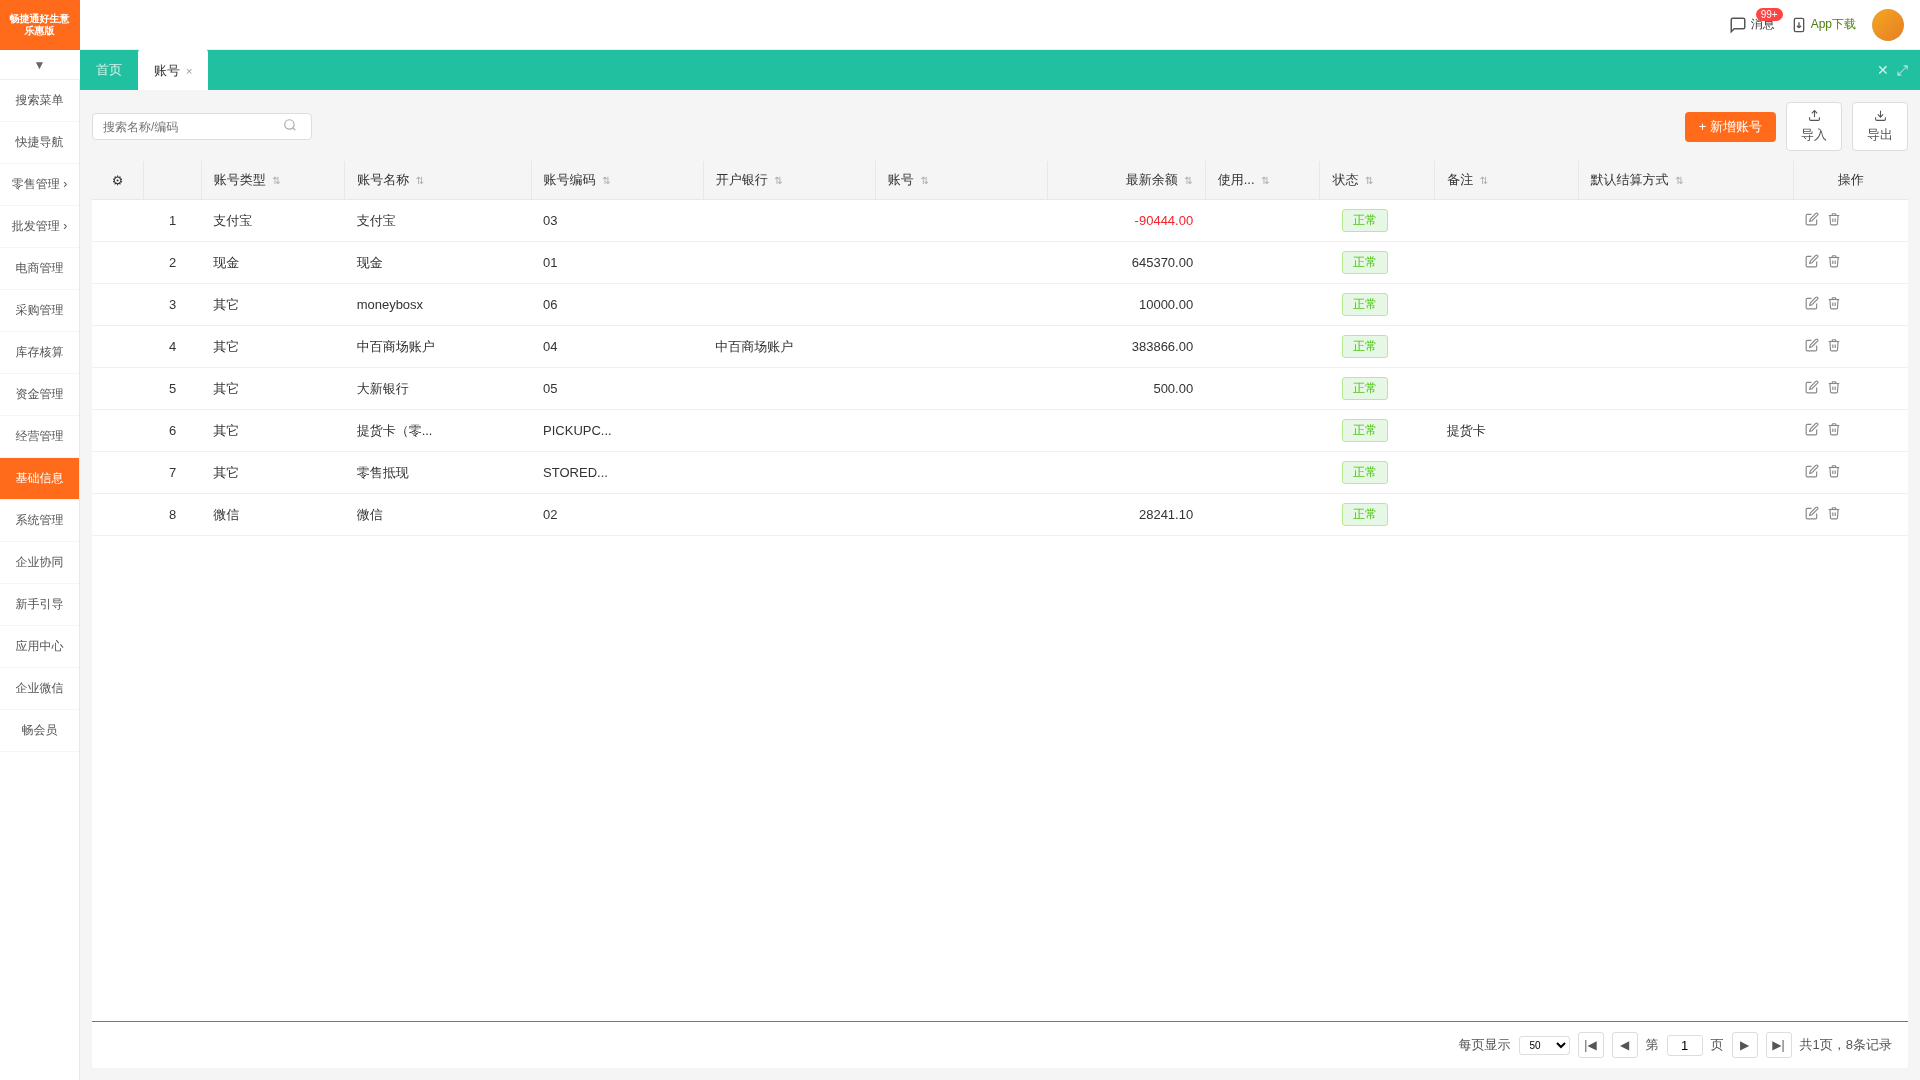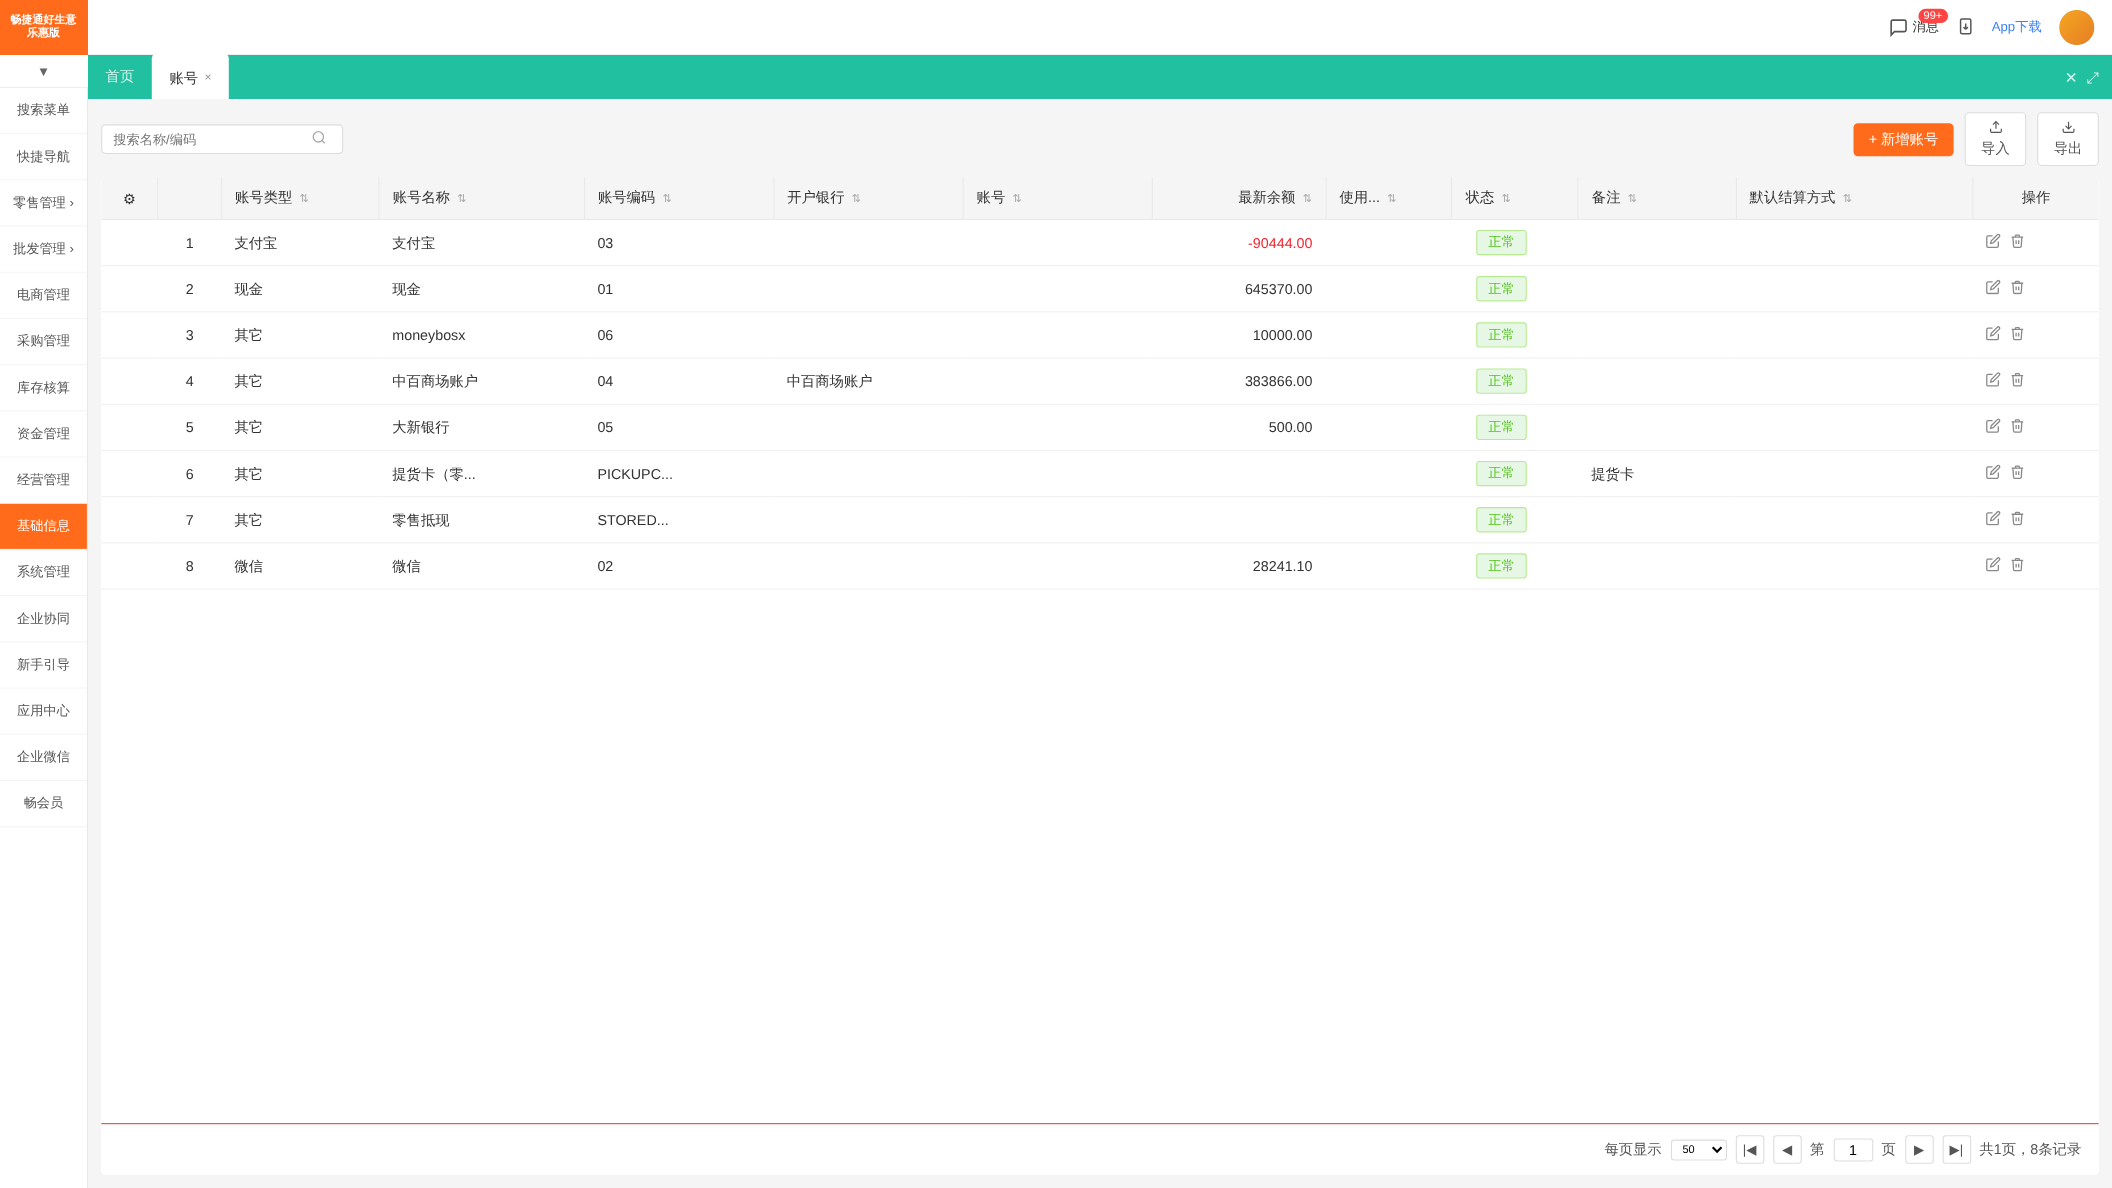--- a/index.html
+++ b/index.html
@@ -108,24 +108,24 @@
       color: #fff;
       border-radius: 10px;
       padding: 1px 5px;
       font-size: 10px;
       position: absolute;
       top: -8px;
       right: -8px;
     }
     .app-btn {
       display: flex;
-      align-items: flex-start;
-      gap: 16px;
+      align-items: flex-end;
+      gap: 4px;
       font-size: 12px;
-      color: #3b82f6;
+      color: #4d7c0f;
       cursor: pointer;
     }
     .avatar {
       width: 32px;
       height: 32px;
       border-radius: 50%;
       background: #ccc;
       display: flex;
       align-items: center;
       justify-content: center;

